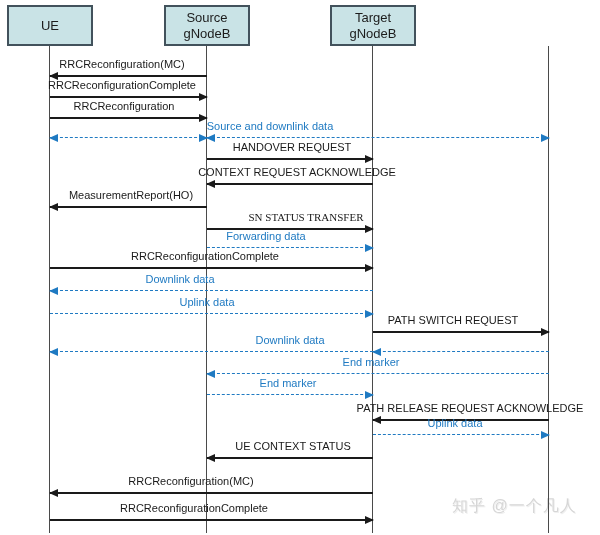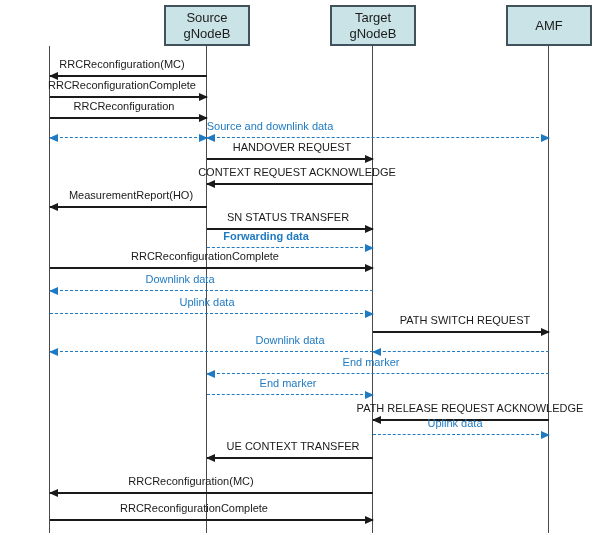--- a/index.html
+++ b/index.html
@@ -52,29 +52,30 @@
     font-size:16px;
     letter-spacing:1px;
     color:#d6d6d6;
     text-shadow:1px 1px 0 #efefef;
   }
 </style>
 </head>
 <body>
 
 <div id="stage">
+  <div class="watermark">知乎 @一个凡人</div>
 <div class="lifeline" style="left: 49px; height: 487px; background: rgb(74, 74, 74);"></div>
+    <div class="actor-box" style="left: 7px; background: rgb(201, 227, 230); border: 2px solid rgb(66, 82, 92);">UE</div>
     <div class="lifeline" style="left: 206px; height: 487px; background: rgb(74, 74, 74);"></div>
     <div class="actor-box" style="left: 164px; background: rgb(201, 227, 230); border: 2px solid rgb(66, 82, 92);">Source
 gNodeB</div>
     <div class="lifeline" style="left: 372px; height: 487px; background: rgb(74, 74, 74);"></div>
     <div class="actor-box" style="left: 330px; background: rgb(201, 227, 230); border: 2px solid rgb(66, 82, 92);">Target
 gNodeB</div>
     <div class="lifeline" style="left: 548px; height: 487px; background: rgb(74, 74, 74);"></div>
-    <div class="actor-box" style="left: 506px; background: rgb(201, 227, 230); border: 2px solid rgb(66, 82, 92);">AMF</div>
     <div class="msg" style="left: 50px; top: 75px; width: 157px;">
       <div class="msg-line solid" style="border-top-color: rgb(26, 26, 26);"></div>
       <div class="arrowhead left" style="border-right-color: rgb(26, 26, 26);"></div>
       <div class="msg-label" style="left: 72px; color: rgb(26, 26, 26);">RRCReconfiguration(MC)</div>
     </div>
     <div class="msg" style="left: 50px; top: 96px; width: 157px;">
       <div class="msg-line solid" style="border-top-color: rgb(26, 26, 26);"></div>
       <div class="arrowhead right" style="border-left-color: rgb(26, 26, 26);"></div>
       <div class="msg-label" style="left: 72px; color: rgb(26, 26, 26);">RRCReconfigurationComplete</div>
     </div>
@@ -105,46 +106,46 @@
       <div class="msg-label" style="left: 90px; color: rgb(26, 26, 26);">CONTEXT REQUEST ACKNOWLEDGE</div>
     </div>
     <div class="msg" style="left: 50px; top: 206px; width: 157px;">
       <div class="msg-line solid" style="border-top-color: rgb(26, 26, 26);"></div>
       <div class="arrowhead left" style="border-right-color: rgb(26, 26, 26);"></div>
       <div class="msg-label" style="left: 81px; color: rgb(26, 26, 26);">MeasurementReport(HO)</div>
     </div>
     <div class="msg" style="left: 207px; top: 228px; width: 166px;">
       <div class="msg-line solid" style="border-top-color: rgb(26, 26, 26);"></div>
       <div class="arrowhead right" style="border-left-color: rgb(26, 26, 26);"></div>
-      <div class="msg-label" style="left: 81px; color: rgb(26, 26, 26);">SN STATUS TRANSFER</div>
+      <div class="msg-label" style="left: 99px; color: rgb(26, 26, 26); font-family: Liberation Serif, serif;">SN STATUS TRANSFER</div>
     </div>
     <div class="msg" style="left: 207px; top: 247px; width: 166px;">
       <div class="msg-line dashed" style="border-top-color: rgb(31, 122, 194);"></div>
       <div class="arrowhead right" style="border-left-color: rgb(31, 122, 194);"></div>
-      <div class="msg-label" style="left: 59px; color: rgb(31, 122, 194); font-weight: bold;">Forwarding data</div>
+      <div class="msg-label" style="left: 59px; color: rgb(31, 122, 194);">Forwarding data</div>
     </div>
     <div class="msg" style="left: 50px; top: 267px; width: 323px;">
       <div class="msg-line solid" style="border-top-color: rgb(26, 26, 26);"></div>
       <div class="arrowhead right" style="border-left-color: rgb(26, 26, 26);"></div>
       <div class="msg-label" style="left: 155px; color: rgb(26, 26, 26);">RRCReconfigurationComplete</div>
     </div>
     <div class="msg" style="left: 50px; top: 290px; width: 323px;">
       <div class="msg-line dashed" style="border-top-color: rgb(31, 122, 194);"></div>
       <div class="arrowhead left" style="border-right-color: rgb(31, 122, 194);"></div>
       <div class="msg-label" style="left: 130px; color: rgb(31, 122, 194);">Downlink data</div>
     </div>
     <div class="msg" style="left: 50px; top: 313px; width: 323px;">
       <div class="msg-line dashed" style="border-top-color: rgb(31, 122, 194);"></div>
       <div class="arrowhead right" style="border-left-color: rgb(31, 122, 194);"></div>
       <div class="msg-label" style="left: 157px; color: rgb(31, 122, 194);">Uplink data</div>
     </div>
     <div class="msg" style="left: 373px; top: 331px; width: 176px;">
       <div class="msg-line solid" style="border-top-color: rgb(26, 26, 26);"></div>
       <div class="arrowhead right" style="border-left-color: rgb(26, 26, 26);"></div>
-      <div class="msg-label" style="left: 92px; color: rgb(26, 26, 26);">PATH SWITCH REQUEST</div>
+      <div class="msg-label" style="left: 80px; color: rgb(26, 26, 26);">PATH SWITCH REQUEST</div>
     </div>
     <div class="msg" style="left: 50px; top: 351px; width: 323px;">
       <div class="msg-line dashed" style="border-top-color: rgb(31, 122, 194);"></div>
       <div class="arrowhead left" style="border-right-color: rgb(31, 122, 194);"></div>
       <div class="msg-label" style="left: 240px; color: rgb(31, 122, 194);">Downlink data</div>
     </div>
     <div class="msg" style="left: 373px; top: 351px; width: 176px;">
       <div class="msg-line dashed" style="border-top-color: rgb(31, 122, 194);"></div>
       <div class="arrowhead left" style="border-right-color: rgb(31, 122, 194);"></div>
     </div>
@@ -164,21 +165,21 @@
       <div class="msg-label" style="left: 97px; color: rgb(26, 26, 26);">PATH RELEASE REQUEST ACKNOWLEDGE</div>
     </div>
     <div class="msg" style="left: 373px; top: 434px; width: 176px;">
       <div class="msg-line dashed" style="border-top-color: rgb(31, 122, 194);"></div>
       <div class="arrowhead right" style="border-left-color: rgb(31, 122, 194);"></div>
       <div class="msg-label" style="left: 82px; color: rgb(31, 122, 194);">Uplink data</div>
     </div>
     <div class="msg" style="left: 207px; top: 457px; width: 166px;">
       <div class="msg-line solid" style="border-top-color: rgb(26, 26, 26);"></div>
       <div class="arrowhead left" style="border-right-color: rgb(26, 26, 26);"></div>
-      <div class="msg-label" style="left: 86px; color: rgb(26, 26, 26);">UE CONTEXT TRANSFER</div>
+      <div class="msg-label" style="left: 86px; color: rgb(26, 26, 26);">UE CONTEXT STATUS</div>
     </div>
     <div class="msg" style="left: 50px; top: 492px; width: 323px;">
       <div class="msg-line solid" style="border-top-color: rgb(26, 26, 26);"></div>
       <div class="arrowhead left" style="border-right-color: rgb(26, 26, 26);"></div>
       <div class="msg-label" style="left: 141px; color: rgb(26, 26, 26);">RRCReconfiguration(MC)</div>
     </div>
     <div class="msg" style="left: 50px; top: 519px; width: 323px;">
       <div class="msg-line solid" style="border-top-color: rgb(26, 26, 26);"></div>
       <div class="arrowhead right" style="border-left-color: rgb(26, 26, 26);"></div>
       <div class="msg-label" style="left: 144px; color: rgb(26, 26, 26);">RRCReconfigurationComplete</div>

